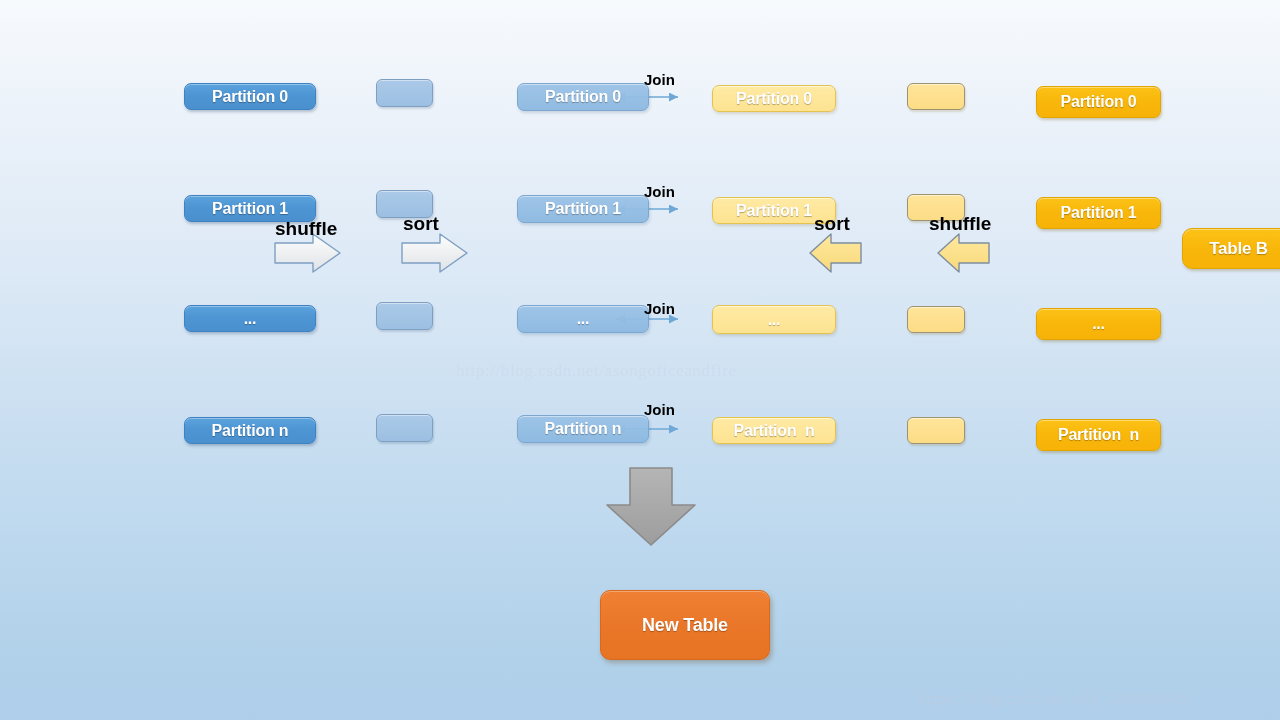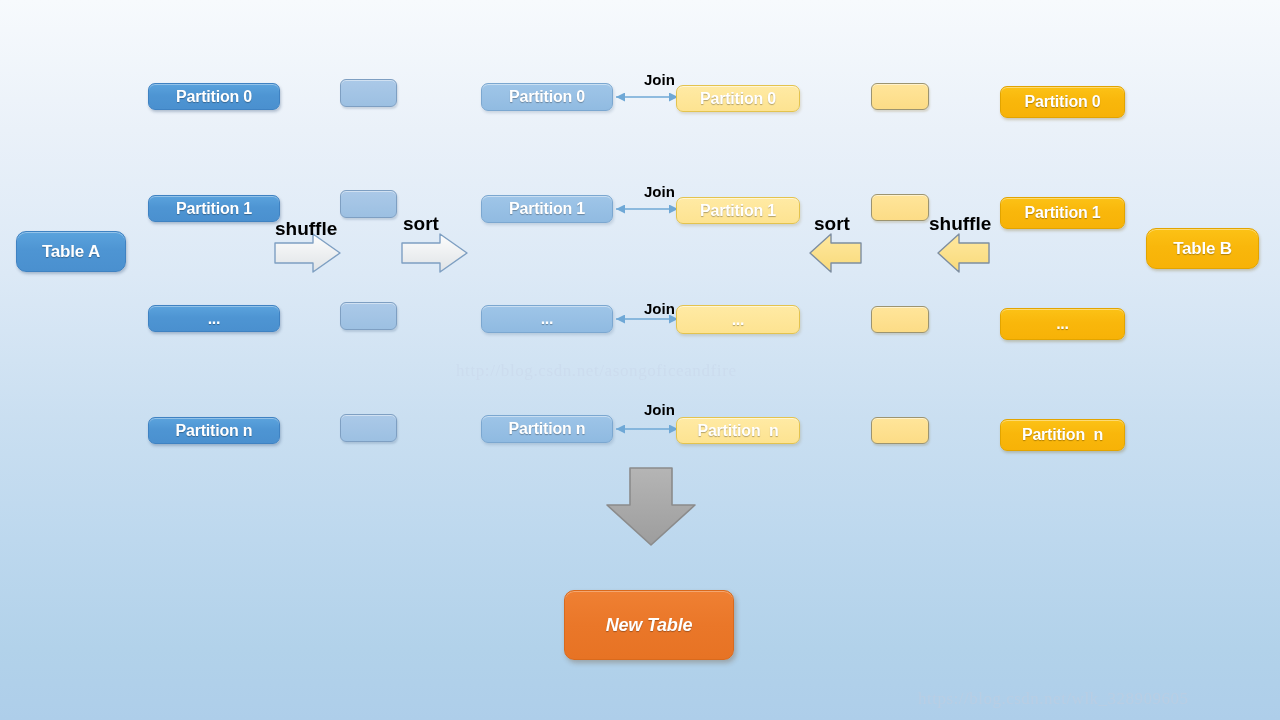--- a/index.html
+++ b/index.html
@@ -33,20 +33,21 @@
     position: absolute;
     box-sizing: border-box;
     display: flex;
     align-items: center;
     justify-content: center;
     color: #ffffff;
     font-weight: bold;
     letter-spacing: -0.2px;
     white-space: pre;
     text-shadow: 0 1px 1px rgba(0,0,0,0.30);
+    margin-left: 36px;
   }
 
   
   .blue-solid {
     background: linear-gradient(to bottom, #5ba3dd 0%, #4e95d3 45%, #4a90cf 100%);
     border: 1px solid #3f82c2;
     border-radius: 7px;
     box-shadow: 1px 2px 3px rgba(40,70,110,0.30),
                 inset 0 1px 0 rgba(255,255,255,0.35);
     font-size: 16px;
@@ -207,23 +208,20 @@
       <line x1="616" y1="209" x2="678" y2="209" stroke="#6fa8d6" stroke-width="1.5" marker-start="url(#joinHeadL)" marker-end="url(#joinHeadR)"></line>
     </g>
     <g>
       <line x1="616" y1="319" x2="678" y2="319" stroke="#6fa8d6" stroke-width="1.5" marker-start="url(#joinHeadL)" marker-end="url(#joinHeadR)"></line>
     </g>
     <g>
       <line x1="616" y1="429" x2="678" y2="429" stroke="#6fa8d6" stroke-width="1.5" marker-start="url(#joinHeadL)" marker-end="url(#joinHeadR)"></line>
     </g>
   </svg>
 
-  <div class="box blue-solid" style="left:16px; top:231px; width:110px; height:41px; border-radius:10px; font-size:17px;">
-    <span>Table A</span>
-  </div>
 
   <div class="box blue-solid" style="left:148px; top:83px; width:132px; height:27px;">
     <span>Partition 0</span>
   </div>
   <div class="box blue-solid" style="left:148px; top:195px; width:132px; height:27px;">
     <span>Partition 1</span>
   </div>
   <div class="box blue-solid" style="left:148px; top:305px; width:132px; height:27px;">
     <span>...</span>
   </div>
@@ -319,21 +317,21 @@
   <div class="join-label" style="left:626px; top:183px;">
     <span>Join</span>
   </div>
   <div class="join-label" style="left:626px; top:300px;">
     <span>Join</span>
   </div>
   <div class="join-label" style="left:626px; top:401px;">
     <span>Join</span>
   </div>
 
-  <div class="box orange-solid" style="left:564px; top:590px; width:170px; height:70px;font-style:italic;">
+  <div class="box orange-solid" style="left:564px; top:590px; width:170px; height:70px;">
     <span>New Table</span>
   </div>
 
   <div class="watermark" id="wm-center">
     <span>http://blog.csdn.net/asongoficeandfire</span>
   </div>
   <div class="watermark" id="wm-corner">
     <span>https://blog.csdn.net/wlk_328909605</span>
   </div>
 

